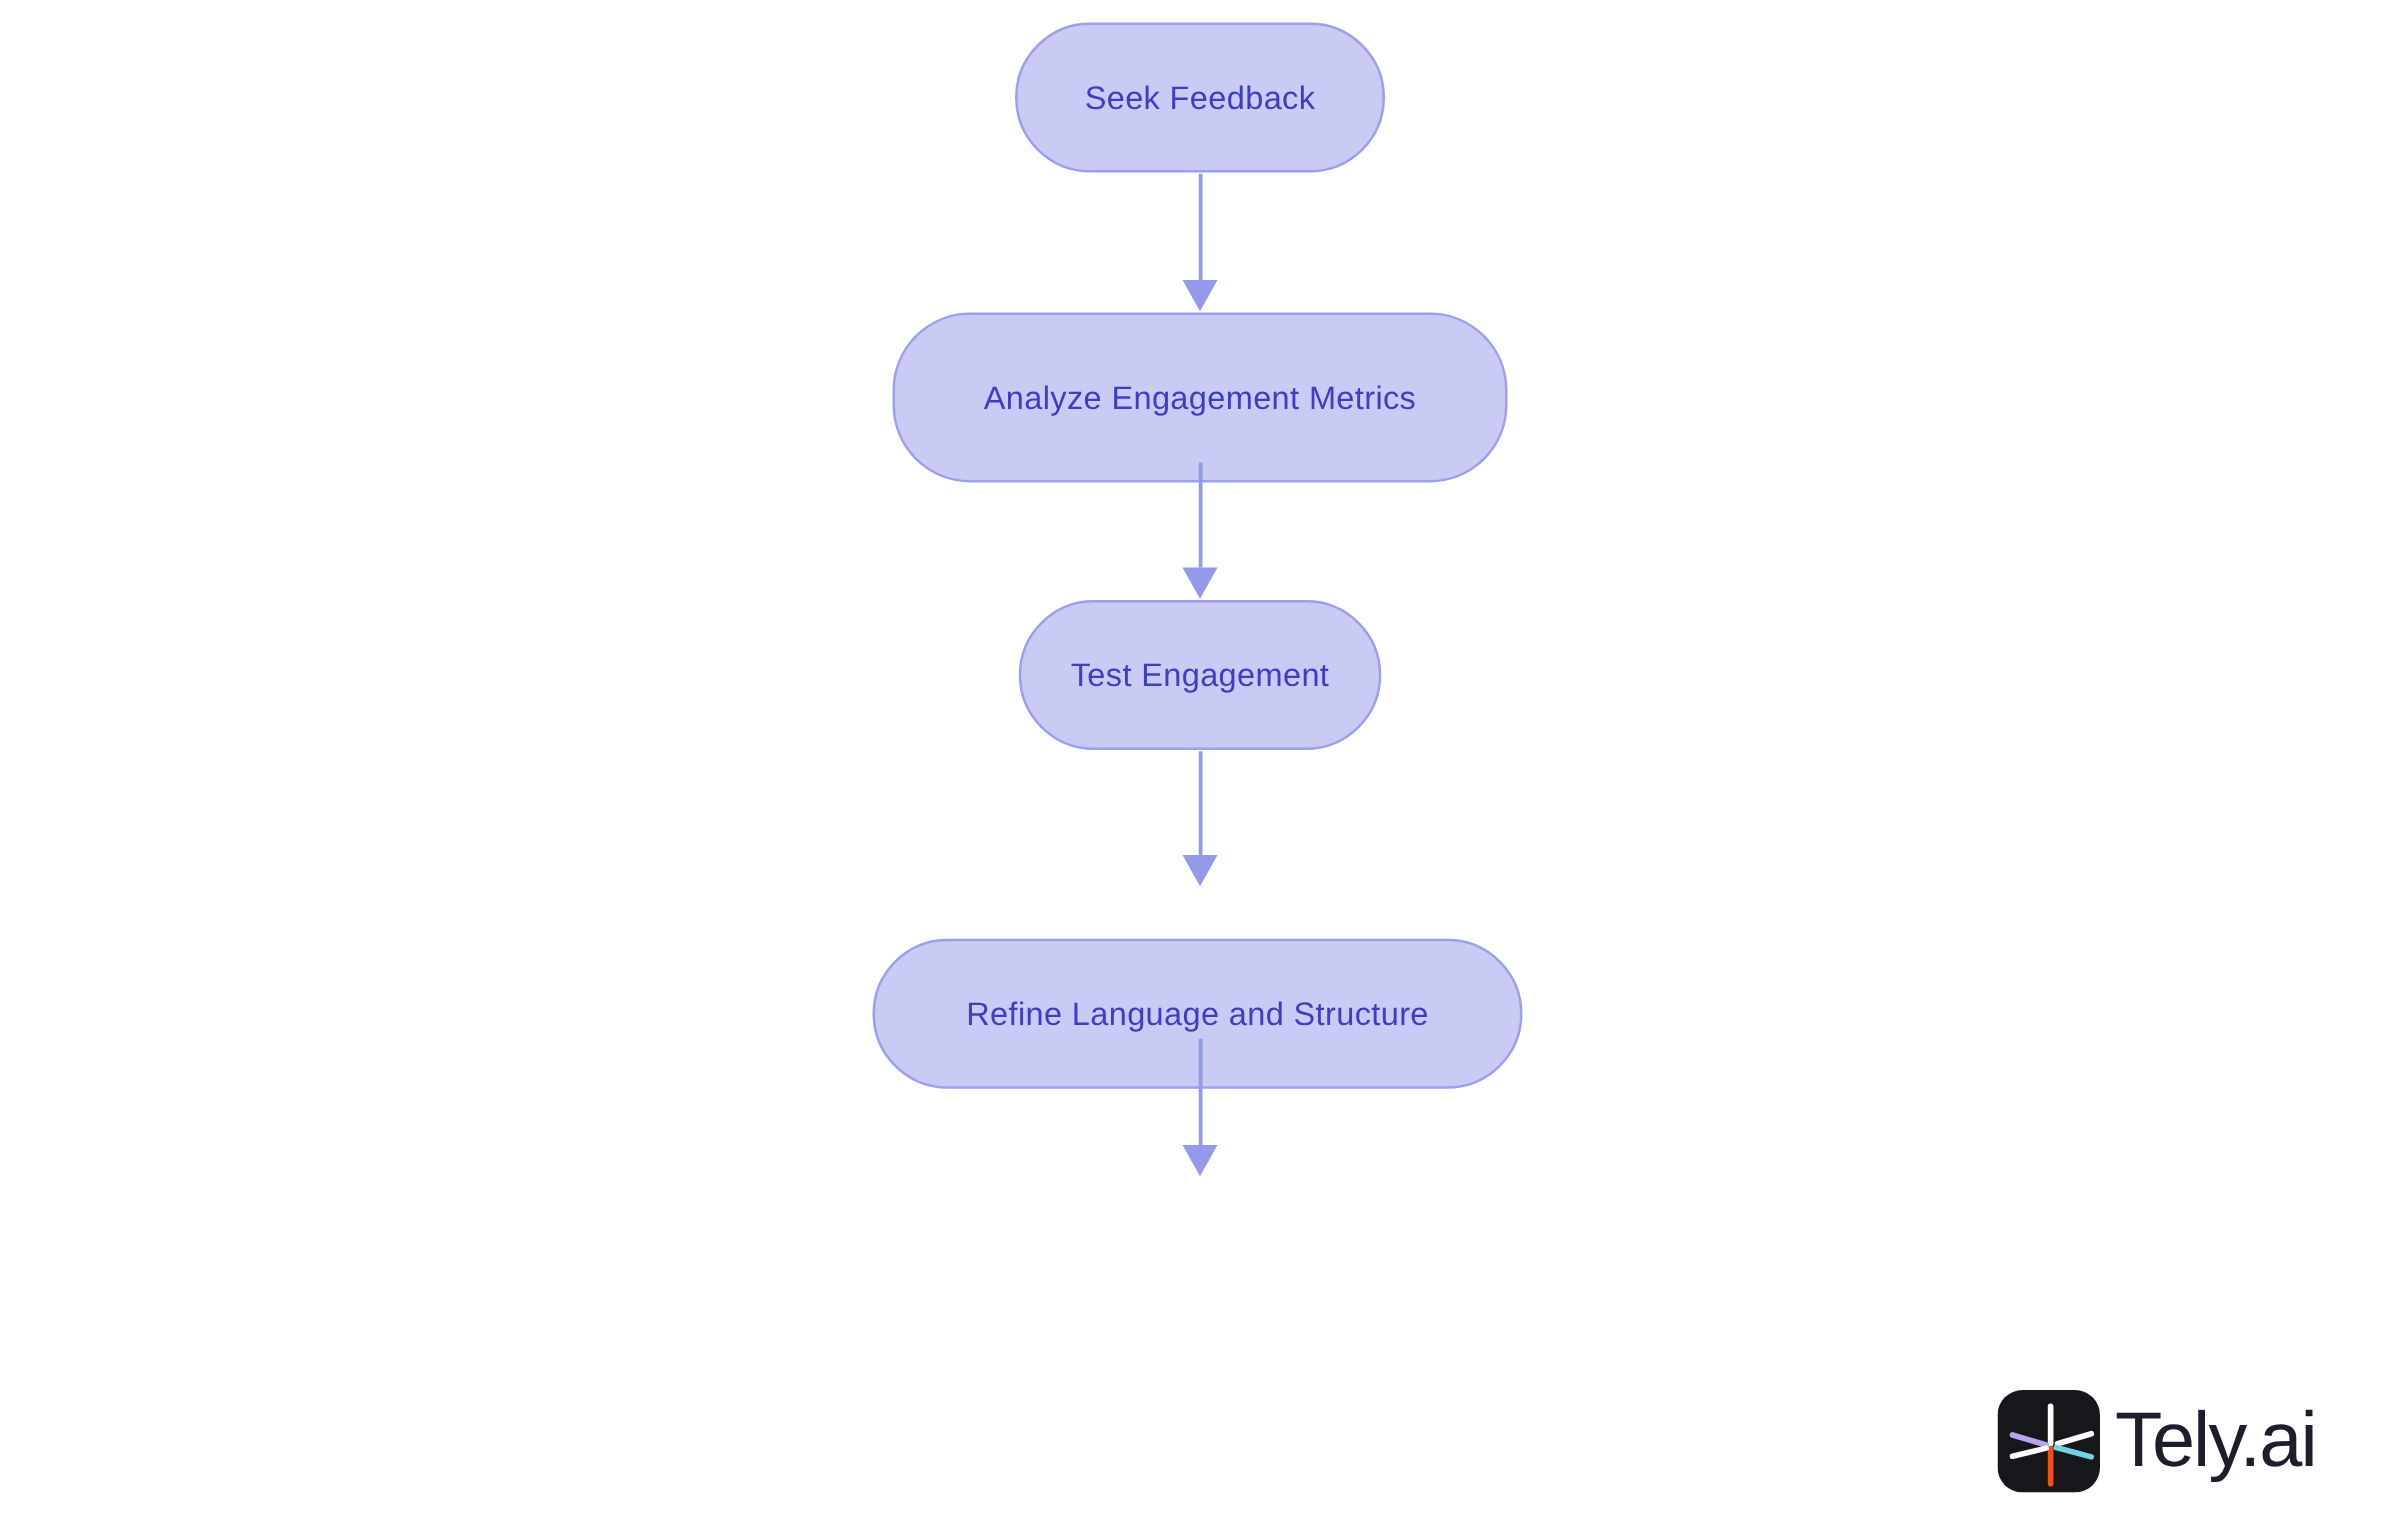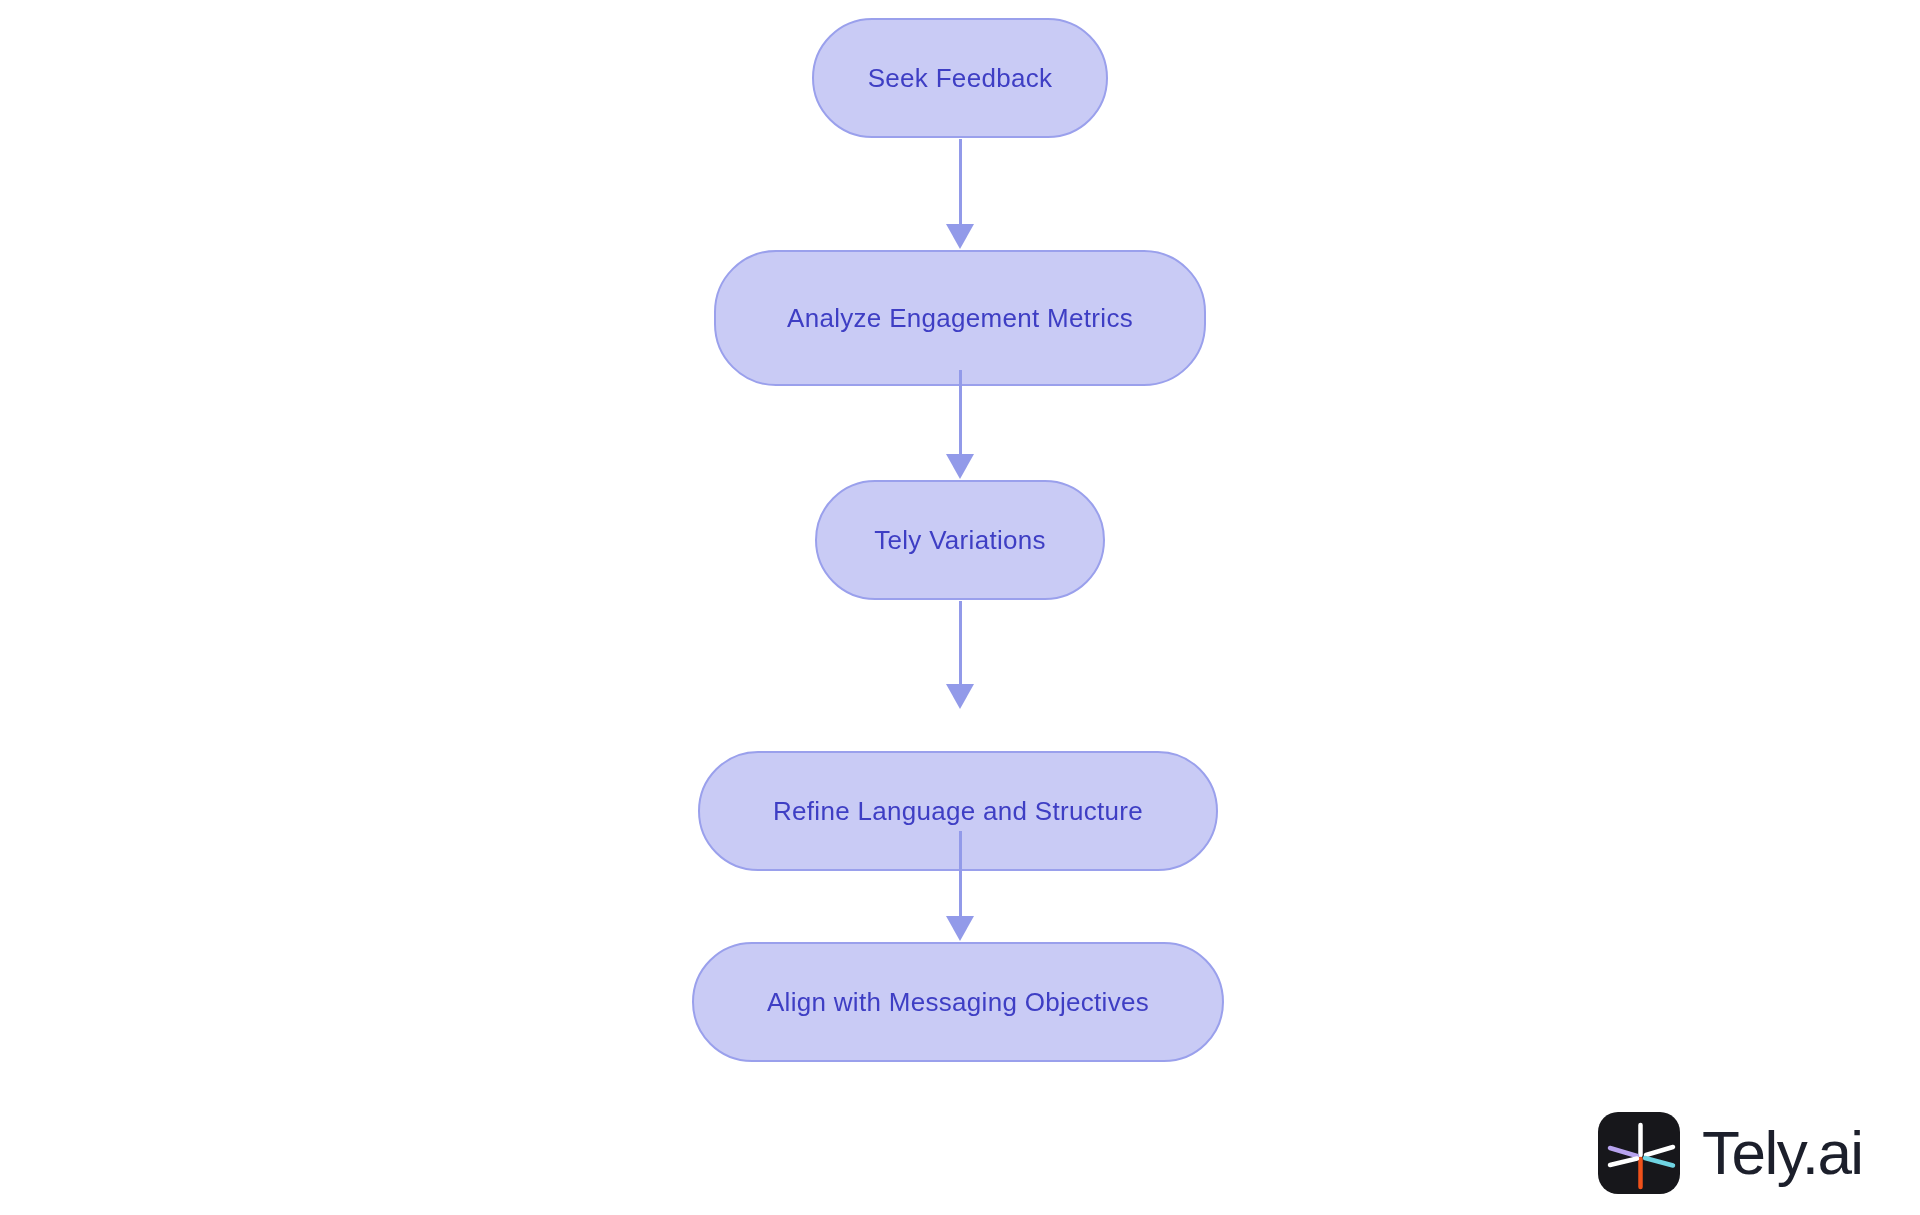--- a/index.html
+++ b/index.html
@@ -61,21 +61,21 @@
     border-right: 14px solid transparent;
     border-top: 25px solid #929ae9;
   }
 
   .logo {
     position: absolute;
     left: 1598px;
     top: 1112px;
     display: flex;
     align-items: center;
-    gap: 22px;
+    gap: 12px;
   }
   .logo-icon { display: block; }
   .logo-text {
     font-size: 62px;
     font-weight: 500;
     color: #1c1f2b;
     letter-spacing: -1.5px;
     line-height: 1;
   }
 </style>
@@ -96,40 +96,37 @@
   <div class="node n2">
     <span>Analyze Engagement Metrics</span>
   </div>
 
   <div class="connector c2">
     <div class="line"></div>
     <div class="arrowhead"></div>
   </div>
 
   <div class="node n3">
-    <span>Tely Variations</span>
+    <span>Test Engagement</span>
   </div>
 
   <div class="connector c3">
     <div class="line"></div>
     <div class="arrowhead"></div>
   </div>
 
   <div class="node n4">
     <span>Refine Language and Structure</span>
   </div>
 
   <div class="connector c4">
     <div class="line"></div>
     <div class="arrowhead"></div>
   </div>
 
-  <div class="node n5">
-    <span>Align with Messaging Objectives</span>
-  </div>
 
   <div class="logo">
     <svg class="logo-icon" width="82" height="82" viewBox="0 0 82 82">
       <rect x="0" y="0" width="82" height="82" rx="20" fill="#17171b"></rect>
       <line x1="42.5" y1="13" x2="42.5" y2="43" stroke-width="4.5" stroke-linecap="round" stroke="#ffffff"></line>
       <line x1="42.5" y1="47" x2="42.5" y2="75" stroke-width="4.5" stroke-linecap="round" stroke="#f0511a"></line>
       <line x1="12" y1="36" x2="39" y2="44" stroke-width="4.5" stroke-linecap="round" stroke="#b7a3ee"></line>
       <line x1="12" y1="53" x2="39" y2="46.5" stroke-width="4.5" stroke-linecap="round" stroke="#ffffff"></line>
       <line x1="48" y1="43" x2="75" y2="35" stroke-width="4.5" stroke-linecap="round" stroke="#ffffff"></line>
       <line x1="47" y1="46" x2="75" y2="53.5" stroke-width="4.5" stroke-linecap="round" stroke="#6fd4e2"></line>

